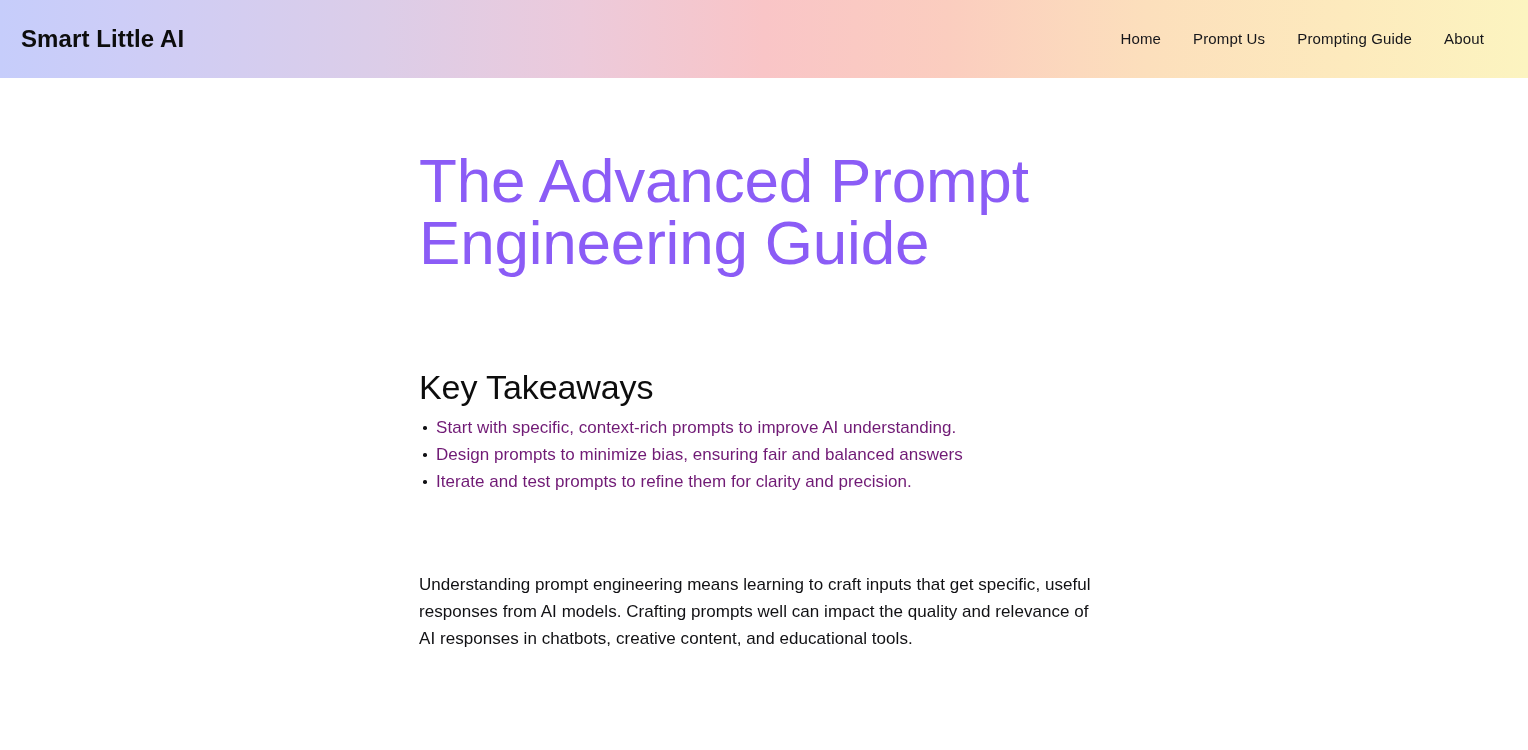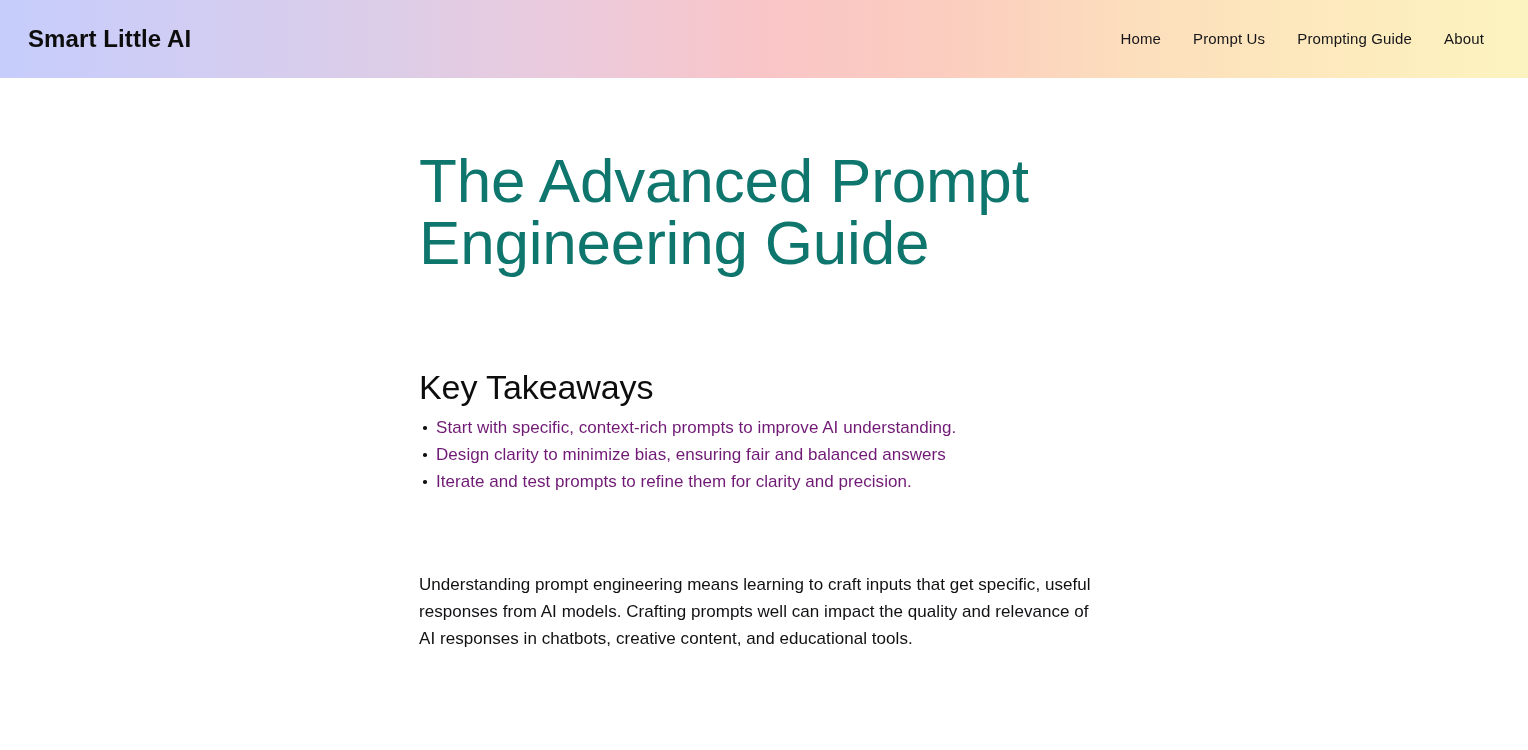--- a/index.html
+++ b/index.html
@@ -19,21 +19,21 @@
   }
 
   
   .site-header {
     position: relative;
     width: 1528px;
     height: 78px;
     display: flex;
     align-items: center;
     justify-content: space-between;
-    padding: 0 24px 0 28px;
+    padding: 0 24px 0 21px;
     background: linear-gradient(
       to right,
       #c6cdfb 0%,
       #cdcdf7 8%,
       #dccde8 25%,
       #eccadb 38%,
       #f9c5c7 50%,
       #fbcdbf 62%,
       #fcdfbc 75%,
       #fdeabd 88%,
@@ -82,21 +82,21 @@
     margin-left: 419px;
     padding-top: 72px;
   }
 
   h1.doc-title {
     font-size: 62px;
     font-weight: 300;
     line-height: 1.0;
     letter-spacing: -0.2px;
     margin: 0;
-    color: #0f766e;
+    color: #8b5cf6;
     max-width: 640px;
   }
 
   h2.section-title {
     font-size: 34px;
     font-weight: 300;
     line-height: 1.03;
     letter-spacing: -0.1px;
     margin: 0;
     color: #0d0d0d;
@@ -162,21 +162,21 @@
 <main class="page">
   <article class="content-column">
 
     <h1 class="doc-title">The Advanced Prompt Engineering Guide</h1>
 
     <section class="section-takeaways">
       <h2 class="section-title">Key Takeaways</h2>
 
       <ul class="takeaway-list">
         <li>Start with specific, context-rich prompts to improve AI understanding.</li>
-        <li>Design clarity to minimize bias, ensuring fair and balanced answers</li>
+        <li>Design prompts to minimize bias, ensuring fair and balanced answers</li>
         <li>Iterate and test prompts to refine them for clarity and precision.</li>
       </ul>
     </section>
 
     <section class="section-understanding">
 
       <p class="body-text">Understanding prompt engineering means learning to craft inputs that get specific, useful responses from AI models. Crafting prompts well can impact the quality and relevance of AI responses in chatbots, creative content, and educational tools.</p>
     </section>
 
   </article>

